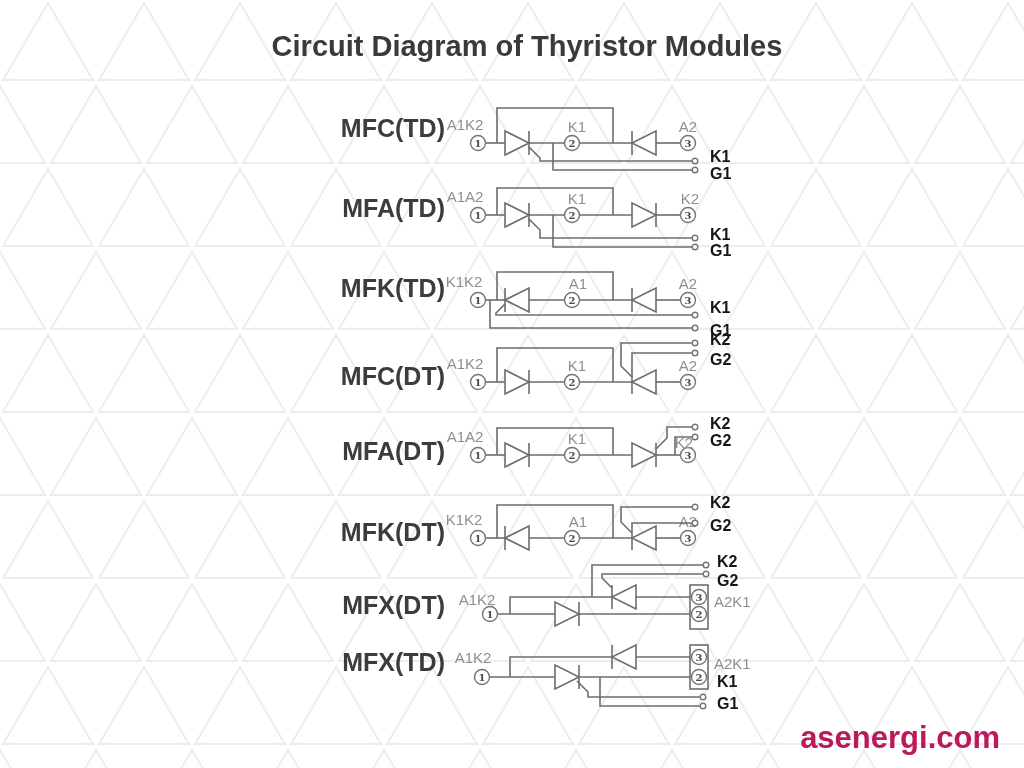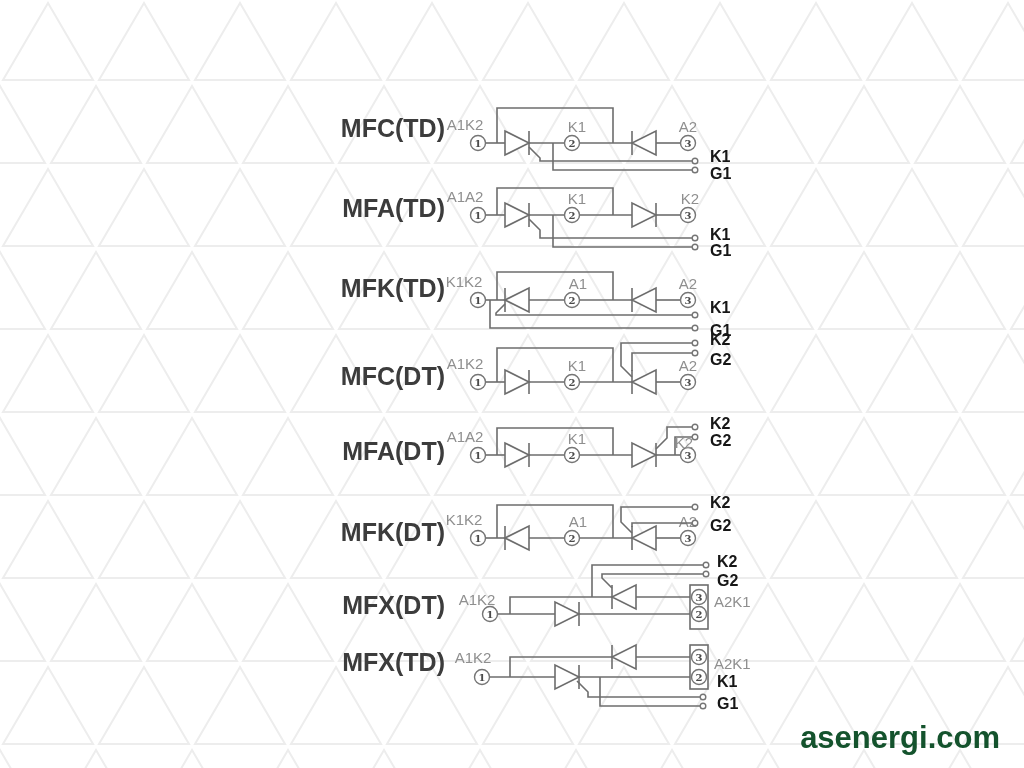--- a/index.html
+++ b/index.html
@@ -7,21 +7,21 @@
          font-family:"Liberation Sans",sans-serif;}
   #bg{position:absolute;left:0;top:0;z-index:0;}
   #logo{position:absolute;left:28px;top:27px;z-index:2;width:140px;}
   #wordmark{margin-top:6px;font-weight:bold;font-size:24px;letter-spacing:0px;
             transform:scaleX(.95);transform-origin:left;white-space:nowrap;}
   #wordmark .as{color:#2caae2;}
   #wordmark .energi{color:#1e6fb4;margin-left:7px;}
   #title{position:absolute;left:180px;top:30px;width:694px;text-align:center;z-index:2;
          font-size:29px;font-weight:bold;color:#3a3a3a;}
   #watermark{position:absolute;right:24px;bottom:12px;z-index:2;
-             font-size:31px;font-weight:bold;color:#14532d;}
+             font-size:31px;font-weight:bold;color:#be185d;}
   #circuits{position:absolute;left:0;top:0;z-index:1;}
   
   .ln{fill:none;stroke:#6d6d6d;stroke-width:1.6;}
   .dev{fill:#ffffff;stroke:#6d6d6d;stroke-width:1.6;stroke-linejoin:miter;}
   .term{fill:#ffffff;stroke:#757575;stroke-width:1.4;}
   #circuits text{dominant-baseline:central;}
   .rowname{font-size:25px;font-weight:600;fill:#3c3c3c;font-family:"Liberation Sans",sans-serif;}
   .tnum{font-size:10px;font-weight:700;fill:#4a4a4a;font-family:"DejaVu Serif",serif;text-anchor:middle;}
   .tlbl{font-size:15px;fill:#8f8f8f;font-family:"Liberation Sans",sans-serif;}
   .taplbl{font-size:16px;font-weight:700;fill:#161616;font-family:"Liberation Sans",sans-serif;}
@@ -38,20 +38,21 @@
           <path d="M48,3 L93,80 L3,80 Z"></path>
           <path d="M0,86 L45,163 L-45,163 Z"></path>
           <path d="M96,86 L141,163 L51,163 Z"></path>
         </g>
       </pattern>
     </defs>
     <rect width="1024" height="768" fill="url(#tri)"></rect>
   </svg>
 
 
+  <div id="title">Circuit Diagram of Thyristor Modules</div>
 
   <svg id="circuits" width="1024" height="768">
       <g>
         <text x="445" y="128" class="rowname" text-anchor="end">MFC(TD)</text>
         <polyline points="497,143 497,108 613,108 613,143" class="ln"></polyline>
         <g>
           <circle cx="478" cy="143" r="7.5" class="term"></circle>
           <text x="478" y="143.5" class="tnum" text-anchor="middle">1</text>
           <text x="465" y="124" class="tlbl" text-anchor="middle">A1K2</text>
         </g>

